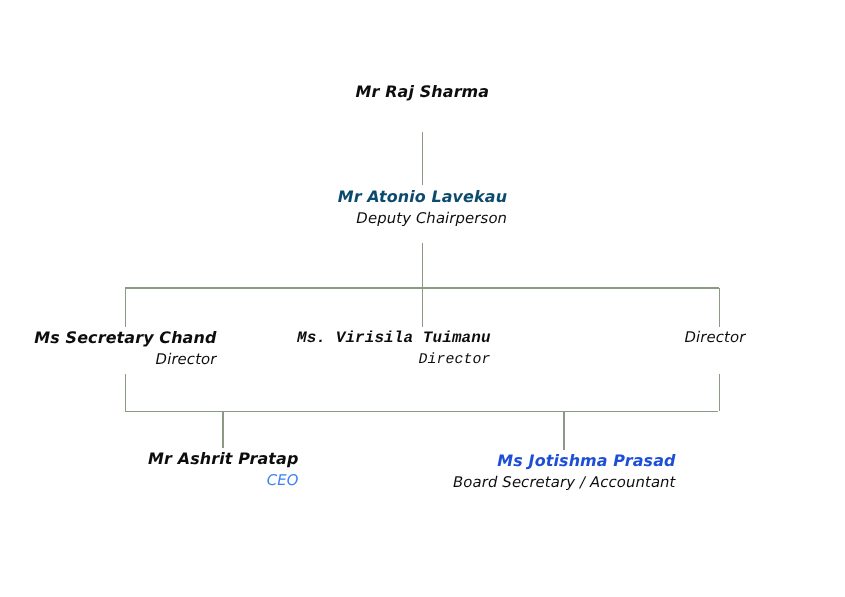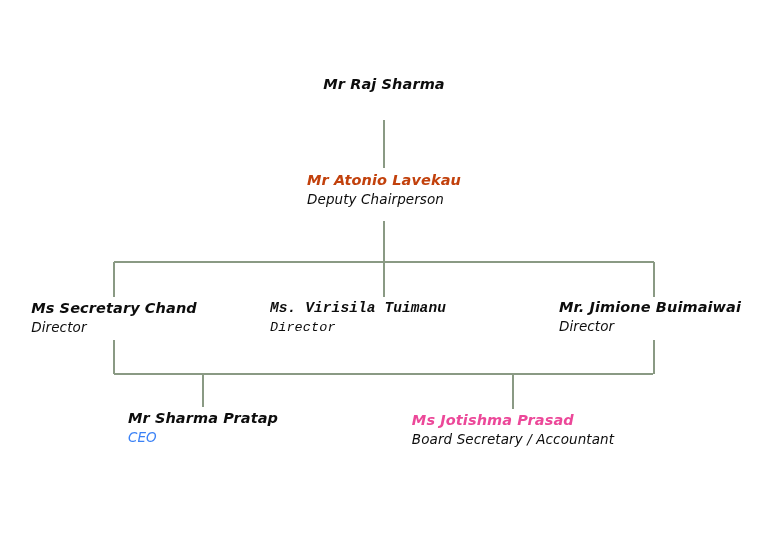--- a/index.html
+++ b/index.html
@@ -26,21 +26,21 @@
     position: absolute;
     left: 0;
     top: 0;
     width: 768px;
     height: 543px;
     pointer-events: none;
   }
   
   .node {
     position: absolute;
-    text-align: left;
+    text-align: right;
     white-space: nowrap;
     transform: translateX(-50%);
     line-height: 1.28;
   }
   .node .person-name {
     display: block;
     font-weight: bold;
     font-style: italic;
     font-size: 14.5px;
     letter-spacing: 0.1px;
@@ -90,42 +90,41 @@
       <path d="M203,374 L203,407"></path>
       <path d="M513,374 L513,409"></path>
     </g>
   </svg>
 
   <div class="node" id="node-chair">
     <span class="person-name" style="color: rgb(13, 13, 13);">Mr Raj Sharma</span>
   </div>
 
   <div class="node" id="node-deputy">
-    <span class="person-name" style="color: #c2410c;">Mr Atonio Lavekau</span>
+    <span class="person-name" style="color: #0c4a6e;">Mr Atonio Lavekau</span>
     <span class="person-role" style="color: rgb(13, 13, 13);">Deputy Chairperson</span>
   </div>
 
   <div class="node" id="node-director-1">
     <span class="person-name" style="color: rgb(13, 13, 13);">Ms Secretary Chand</span>
     <span class="person-role" style="color: rgb(13, 13, 13);">Director</span>
   </div>
 
   <div class="node" id="node-director-2">
     <span class="person-name" style="color: rgb(13, 13, 13);">Ms. Virisila Tuimanu</span>
     <span class="person-role" style="color: rgb(13, 13, 13);">Director</span>
   </div>
 
   <div class="node" id="node-director-3">
-    <span class="person-name" style="color: rgb(13, 13, 13);">Mr. Jimione Buimaiwai</span>
     <span class="person-role" style="color: rgb(13, 13, 13);">Director</span>
   </div>
 
   <div class="node" id="node-ceo">
-    <span class="person-name" style="color: rgb(13, 13, 13);">Mr Sharma Pratap</span>
+    <span class="person-name" style="color: rgb(13, 13, 13);">Mr Ashrit Pratap</span>
     <span class="person-role" style="color: #3b82f6;">CEO</span>
   </div>
 
   <div class="node" id="node-secretary">
-    <span class="person-name" style="color: #ec4899; font-style: italic;">Ms Jotishma Prasad</span>
+    <span class="person-name" style="color: #1d4ed8; font-style: italic;">Ms Jotishma Prasad</span>
     <span class="person-role" style="color: rgb(13, 13, 13); font-style: italic;">Board Secretary / Accountant</span>
   </div>
 
 </div>
 
 </body></html>

